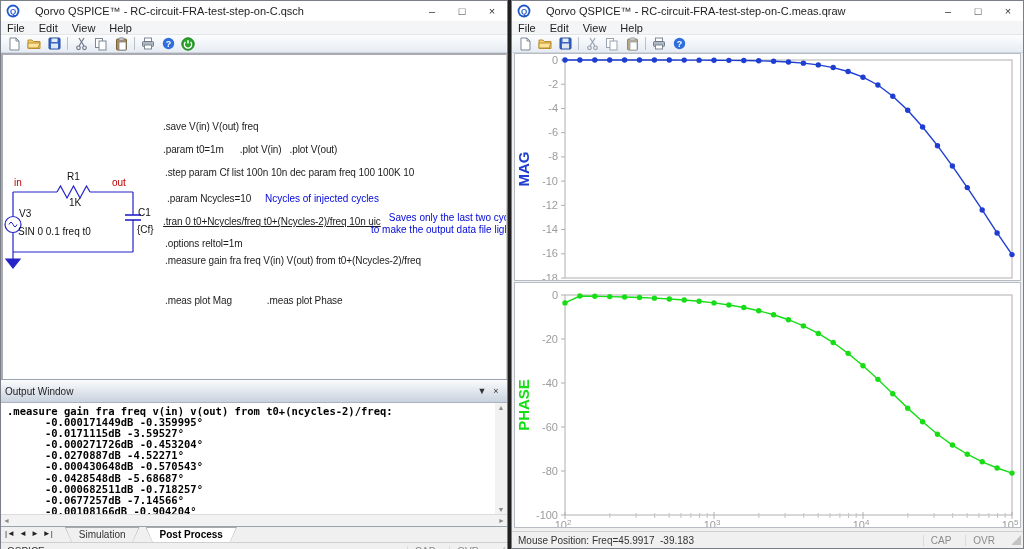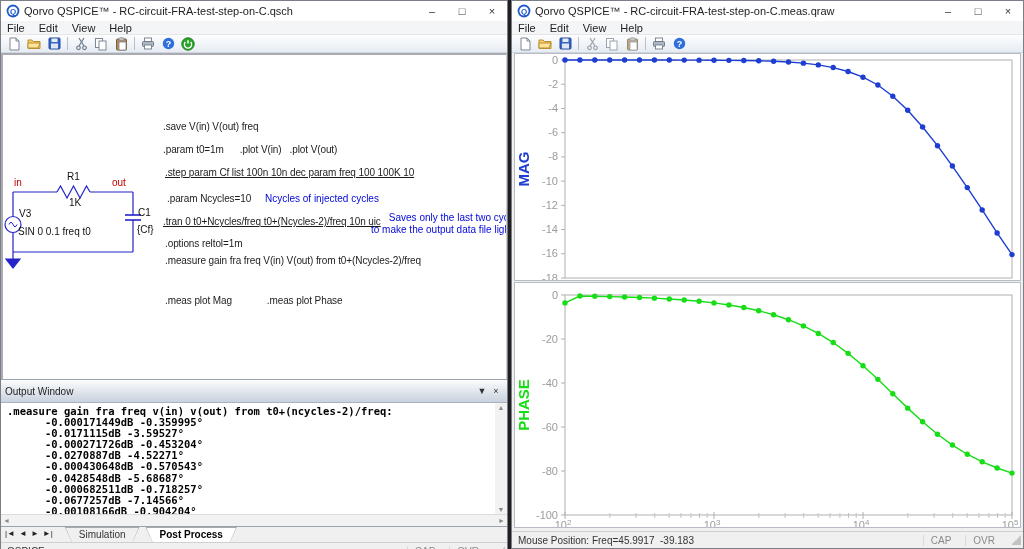--- a/index.html
+++ b/index.html
@@ -4,21 +4,21 @@
 <style>
   * { margin:0; padding:0; box-sizing:border-box; }
   html,body { width:1024px; height:549px; background:#3b3b3b; font-family:"Liberation Sans", sans-serif; }
   .screen { position:relative; width:1024px; height:549px; background:#202020; overflow:hidden; }
 
   .window { position:absolute; top:0; height:549px; background:#f0f0f0; border:1px solid #7a7f87; display:flex; flex-direction:column; }
   #win-left  { left:0;   width:508px; }
   #win-right { left:511px; width:513px; }
 
   .titlebar { height:20px; background:#ffffff; display:flex; align-items:center; padding-left:5px; flex:none; }
-  .titlebar .title { font-size:11px; color:#222; margin-left:4px; white-space:nowrap; overflow:hidden; }
+  .titlebar .title { font-size:11px; color:#222; margin-left:15px; white-space:nowrap; overflow:hidden; }
   .win-buttons { margin-left:auto; display:flex; height:100%; }
   .win-btn { width:30px; height:20px; font-size:11px; color:#333; display:flex; align-items:center; justify-content:center; }
 
   .menubar { height:14px; background:#f4f5f7; display:flex; align-items:center; padding-left:6px; gap:14px; flex:none; border-bottom:1px solid #e6e6e6;}
   .menu-item { font-size:11px; color:#222; }
 
   .toolbar { height:18px; background:linear-gradient(#fcfdfe,#e7ecf3); display:flex; align-items:center; padding-left:3px; flex:none; border-bottom:1px solid #cfd6e0; }
   .tbtn { width:20px; height:16px; display:flex; align-items:center; justify-content:center; }
   .tsep { width:1px; height:13px; background:#b9c0cb; margin:0 3px; }
 
@@ -174,21 +174,21 @@
         <text x="66" y="177" font-size="10" fill="#111">R1</text>
         <text x="68" y="203" font-size="10" fill="#111">1K</text>
         <text x="137" y="213" font-size="10" fill="#111">C1</text>
         <text x="136" y="230" font-size="10" fill="#111">{Cf}</text>
         <text x="18" y="214" font-size="10" fill="#111">V3</text>
         <text x="17" y="232" font-size="10" fill="#111">SIN 0 0.1 freq t0</text>
       </svg>
 
       <div class="directive" style="left:160px; top:66px;">.save V(in) V(out) freq</div>
       <div class="directive" style="left:160px; top:89px;">.param t0=1m      .plot V(in)   .plot V(out)</div>
-      <div class="directive" style="left:162px; top:112px;text-decoration:underline;">.step param Cf list 100n 10n dec param freq 100 100K 10</div>
+      <div class="directive" style="left:162px; top:112px;">.step param Cf list 100n 10n dec param freq 100 100K 10</div>
       <div class="directive" style="left:164px; top:138px;">.param Ncycles=10</div>
       <div class="directive" style="left:160px; top:161px;text-decoration:underline;">.tran 0 t0+Ncycles/freq t0+(Ncycles-2)/freq 10n uic</div>
       <div class="directive" style="left:162px; top:183px;">.options reltol=1m</div>
       <div class="directive" style="left:162px; top:200px;">.measure gain fra freq V(in) V(out) from t0+(Ncycles-2)/freq</div>
       <div class="directive" style="left:162px; top:240px;">.meas plot Mag             .meas plot Phase</div>
       <div class="comment" style="left:262px; top:138px;">Ncycles of injected cycles</div>
       <div class="comment" style="left:368px; top:157px;text-align:right;">Saves only the last two cycles
 to make the output data file lighter</div>
     </div>
 

